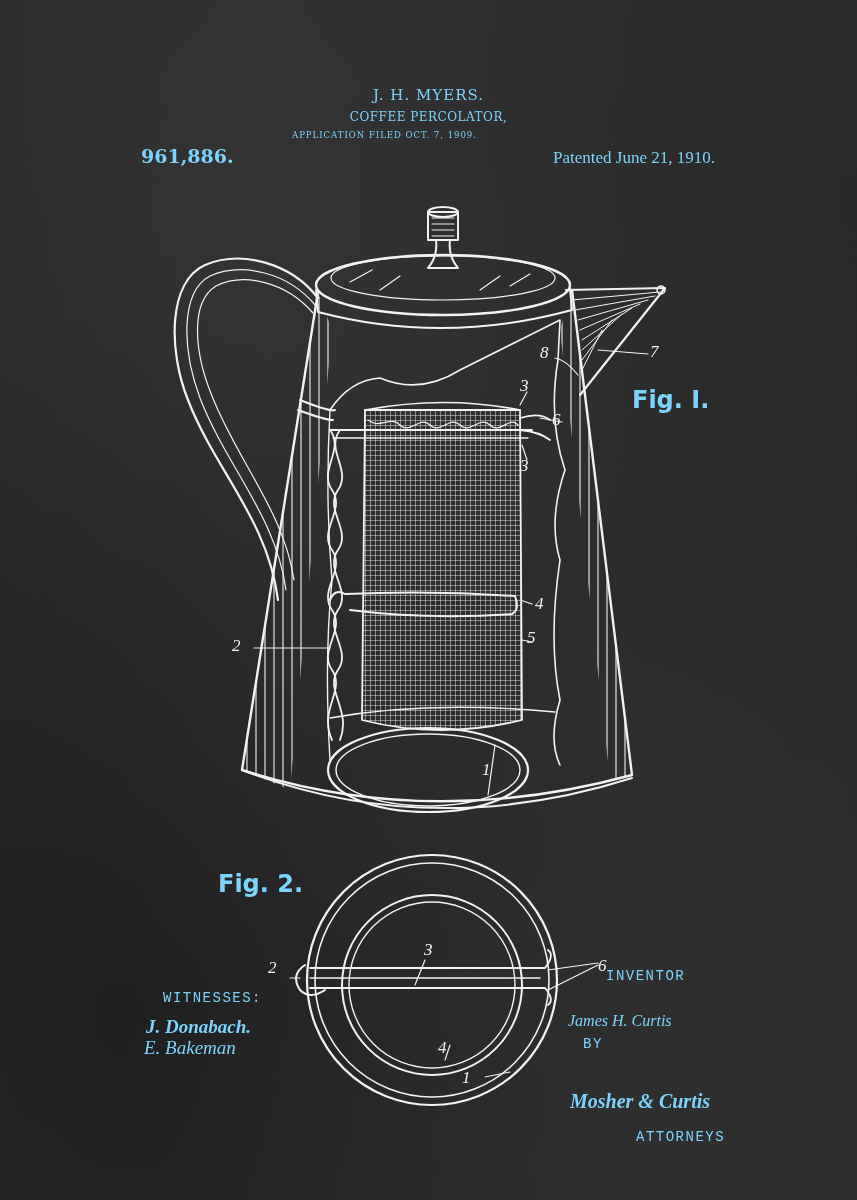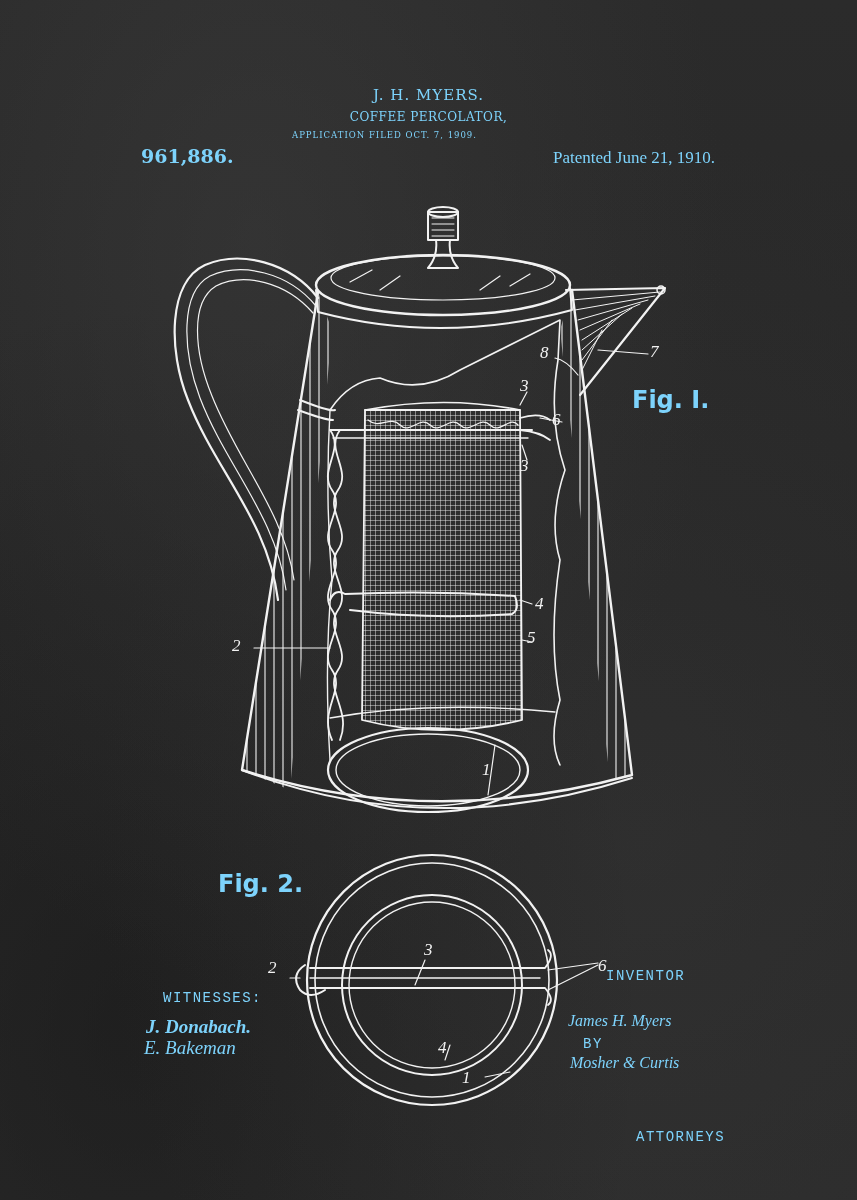--- a/index.html
+++ b/index.html
@@ -28,21 +28,21 @@
   .fig2 { left: 218px; top: 850px; margin-top: 20px; }
   .caps { font-family: Liberation Mono, monospace; font-size: 14px; letter-spacing: 1.5px; }
   .witnesses { left: 163px; top: 990px; }
   .inventor { left: 606px; top: 968px; }
   .by { left: 567px; top: 1036px; margin-left: 16px; }
   .attorneys { left: 636px; top: 1129px; }
   .sig { font-family: "Liberation Serif", serif; font-style: italic; font-size: 19px; }
   .sig1 { left: 146px; top: 1016px; font-weight: bold; }
   .sig2 { left: 144px; top: 1037px; }
   .sig3 { left: 568px; top: 1012px; font-size: 16px; }
-  .sig4 { left: 570px; top: 1054px; font-size: 16px; }
+  .sig4 { left: 570px; top: 1090px; font-size: 20px; font-weight: bold; }
   .num { font-family: "Liberation Serif", serif; font-style: italic; font-size: 17px; position: absolute; color: #f2f2f2; }
   svg.art { position: absolute; left: 0; top: 0; }
 </style>
 </head>
 <body>
 
 <div class="board"></div>
 
 <div class="txt hdr-name">J. H. MYERS.</div>
 <div class="txt hdr-title">COFFEE PERCOLATOR,</div>
@@ -168,16 +168,16 @@
 <div class="num" style="left:438px;top:1038px;">4</div>
 <div class="num" style="left:462px;top:1068px;">1</div>
 
 <div class="txt fig-label fig1">Fig. I.</div>
 <div class="txt fig-label fig2">Fig. 2.</div>
 
 <div class="txt caps witnesses">WITNESSES:</div>
 <div class="txt sig sig1">J. Donabach.</div>
 <div class="txt sig sig2">E. Bakeman</div>
 <div class="txt caps inventor">INVENTOR</div>
-<div class="txt sig sig3">James H. Myers</div>
+<div class="txt sig sig3">James H. Curtis</div>
 <div class="txt caps by">BY</div>
 <div class="txt sig sig4">Mosher &amp; Curtis</div>
 <div class="txt caps attorneys">ATTORNEYS</div>
 
 </body></html>

